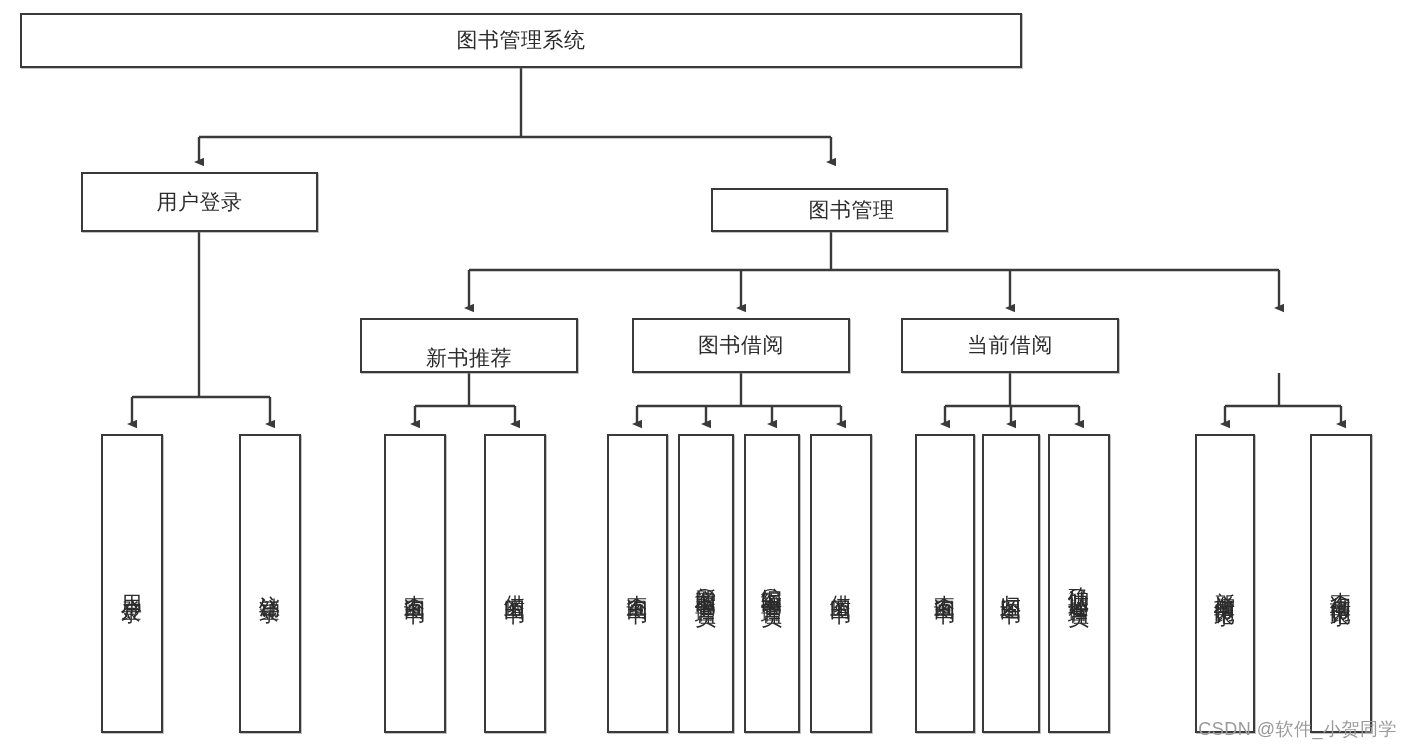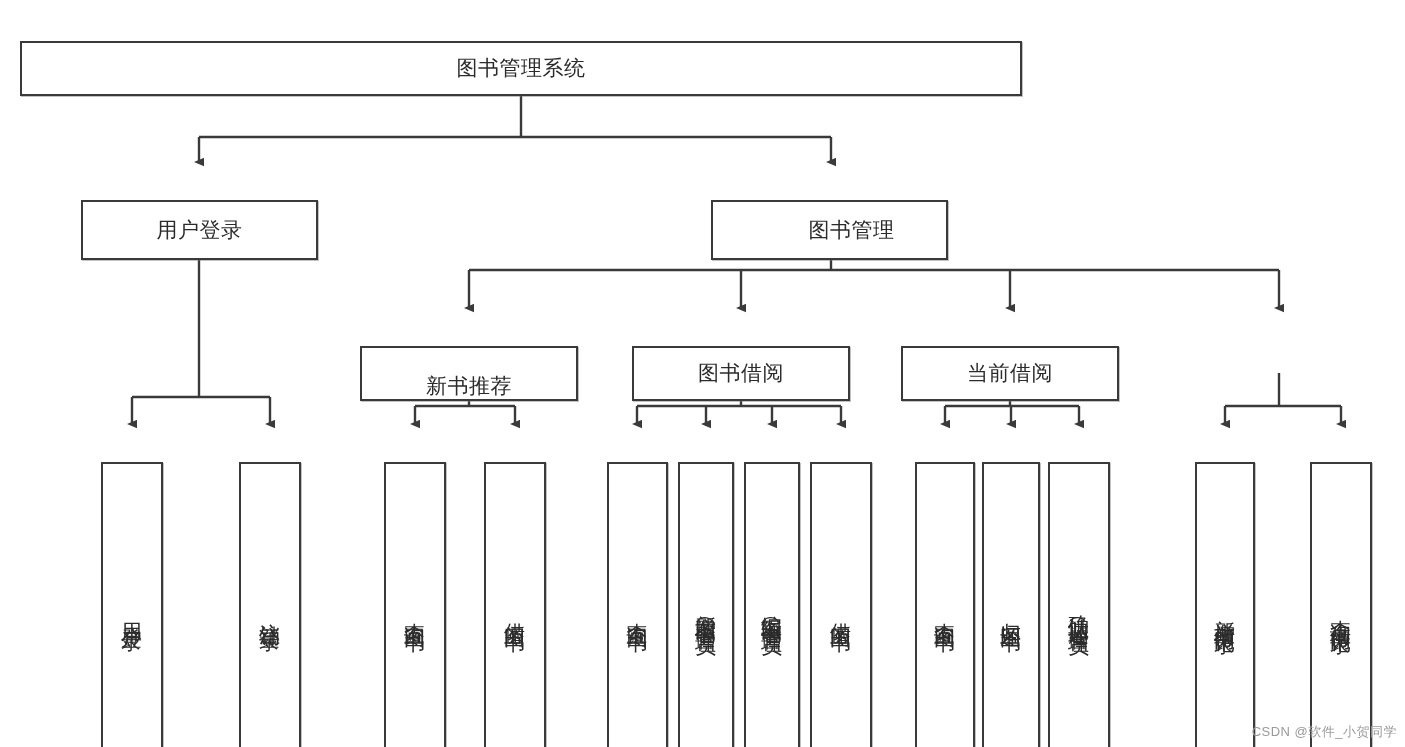--- a/index.html
+++ b/index.html
@@ -29,21 +29,20 @@
   .node {
     position: absolute;
     box-sizing: border-box;
     border: 2px solid #3a3a3a;
     background: #ffffff;
     display: flex;
     align-items: center;
     justify-content: center;
     color: #2b2b2b;
     box-shadow: 1px 1px 0 rgba(120,120,120,0.45);
-    margin-top: 28px;
   }
   .node-label {
     display: block;
     text-align: center;
     line-height: 1.18;
   }
   .node.horiz .node-label {
     font-size: 21px;
     letter-spacing: 0.5px;
   }
@@ -56,21 +55,21 @@
     text-orientation: upright;
     font-size: 21px;
     letter-spacing: 3px;
     line-height: 1;
     white-space: nowrap;
   }
   #watermark {
     position: absolute;
     right: 8px;
     bottom: 6px;
-    font-size: 13px;
+    font-size: 18px;
     color: #9a9a9a;
     letter-spacing: 0.5px;
     white-space: nowrap;
     user-select: none;
   }
 </style>
 </head>
 <body>
 
 <div id="diagram-root">
@@ -137,21 +136,21 @@
     </g>
   </svg>
 
   <div class="node horiz" style="left:20px; top:13px; width:1002px; height:55px;">
     <span class="node-label">图书管理系统</span>
   </div>
 
   <div class="node horiz" style="left:81px; top:172px; width:237px; height:60px;">
     <span class="node-label">用户登录</span>
   </div>
-  <div class="node horiz" style="left:711px; top:172px; width:237px; height:60px;padding-left:44px;">
+  <div class="node horiz" style="left:711px; top:188px; width:237px; height:44px;padding-left:44px;">
     <span class="node-label">图书管理</span>
   </div>
 
   <div class="node horiz" style="left:360px; top:318px; width:218px; height:55px;align-items:flex-end;">
     <span class="node-label">新书推荐</span>
   </div>
   <div class="node horiz" style="left:901px; top:318px; width:218px; height:55px;">
     <span class="node-label">当前借阅</span>
   </div>
   <div class="node horiz" style="left:632px; top:318px; width:218px; height:55px;">

